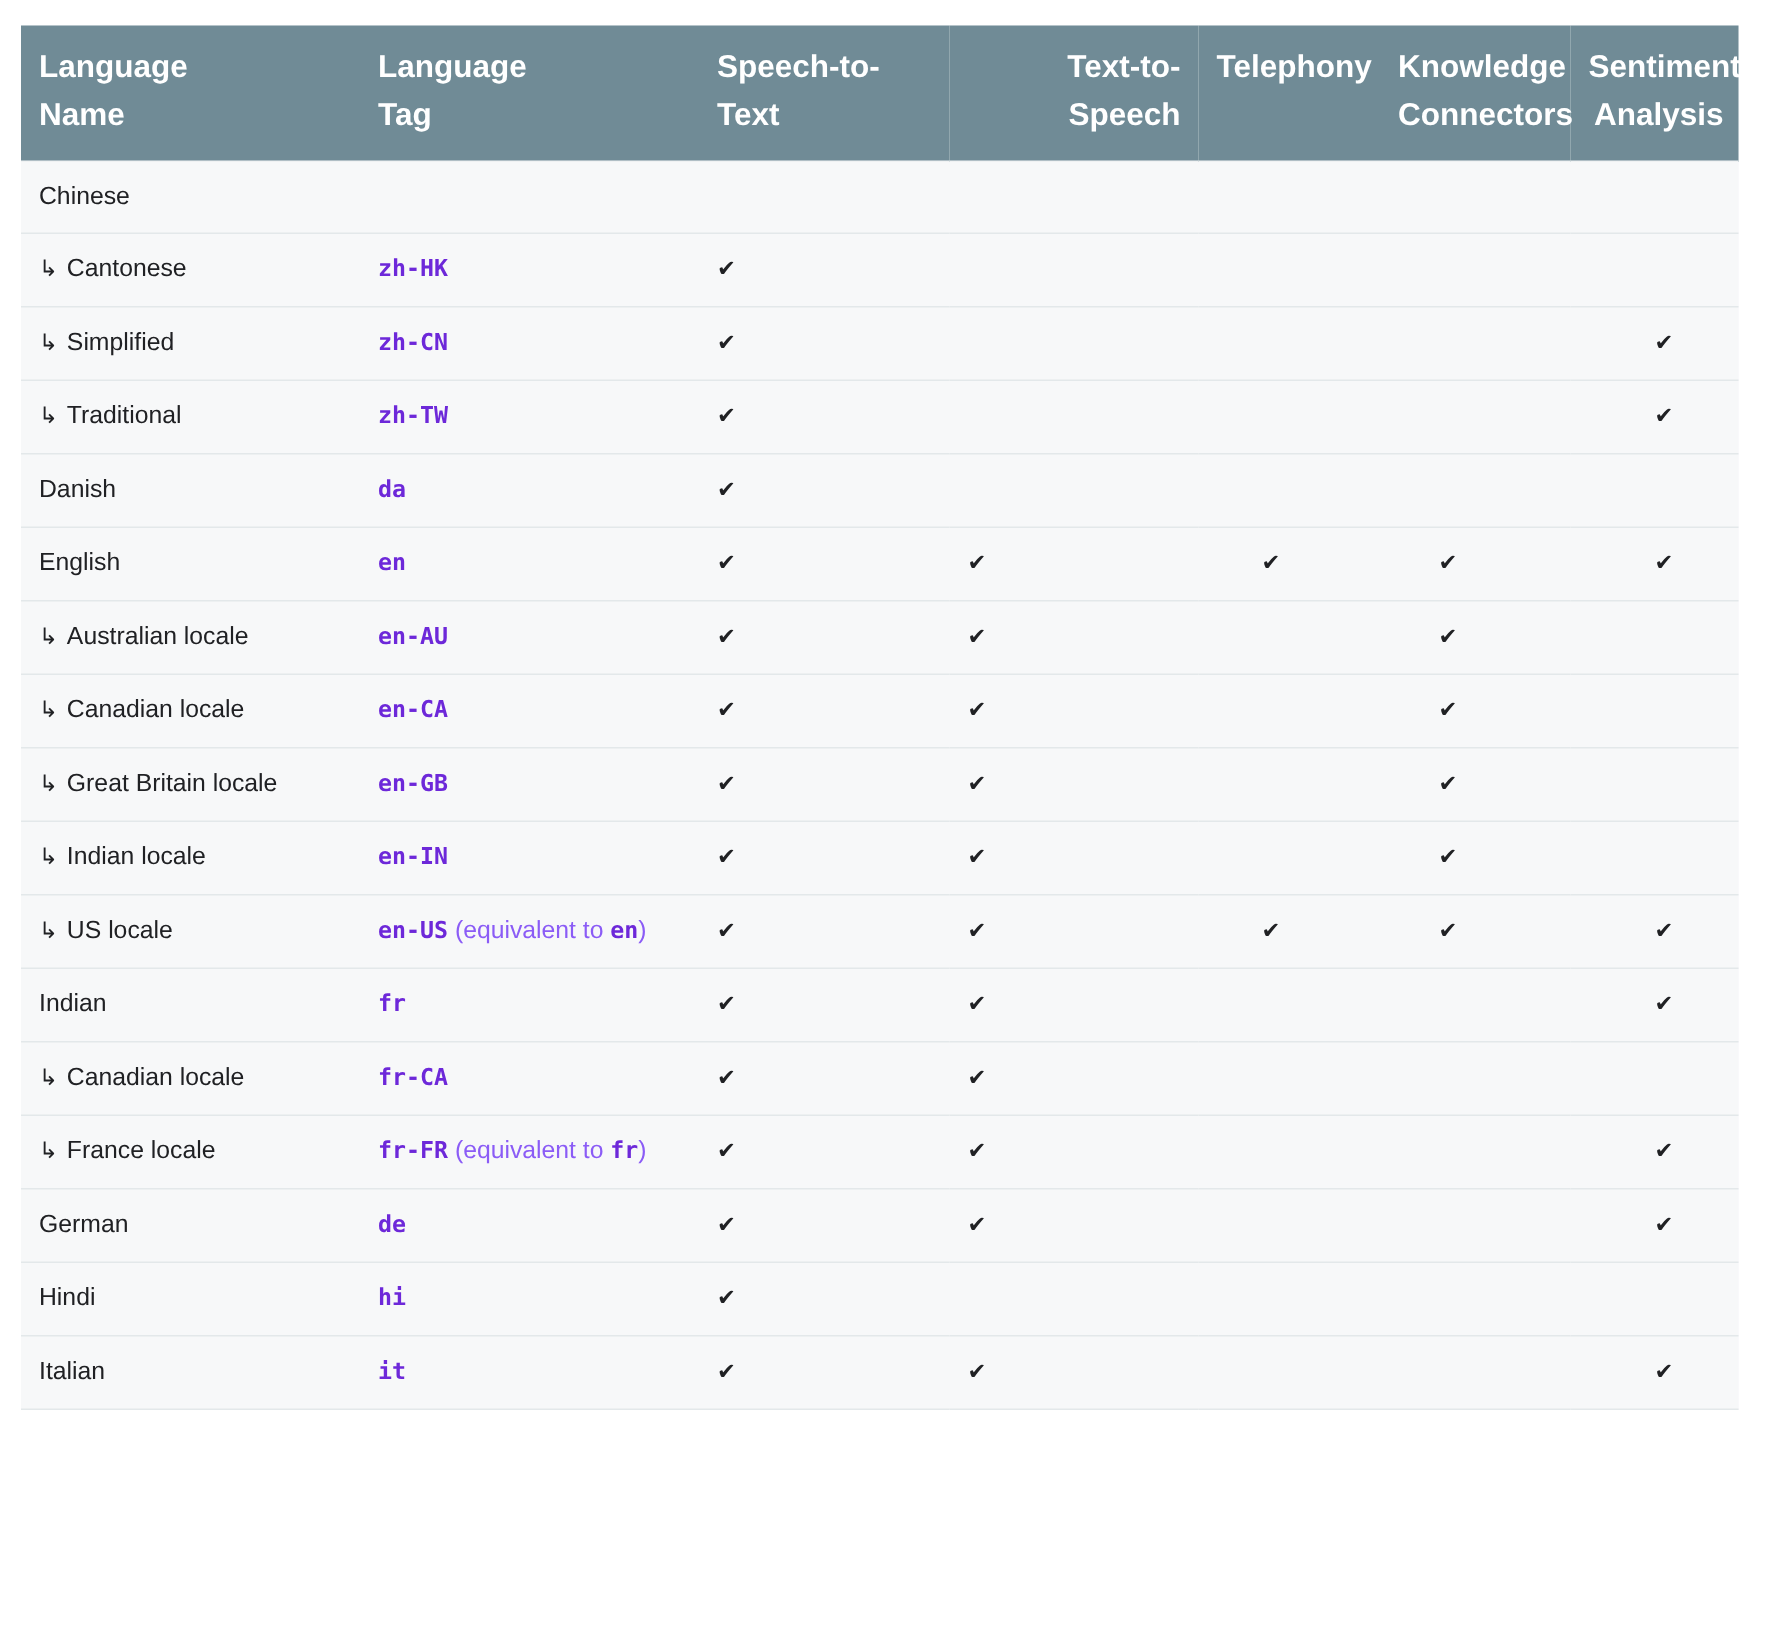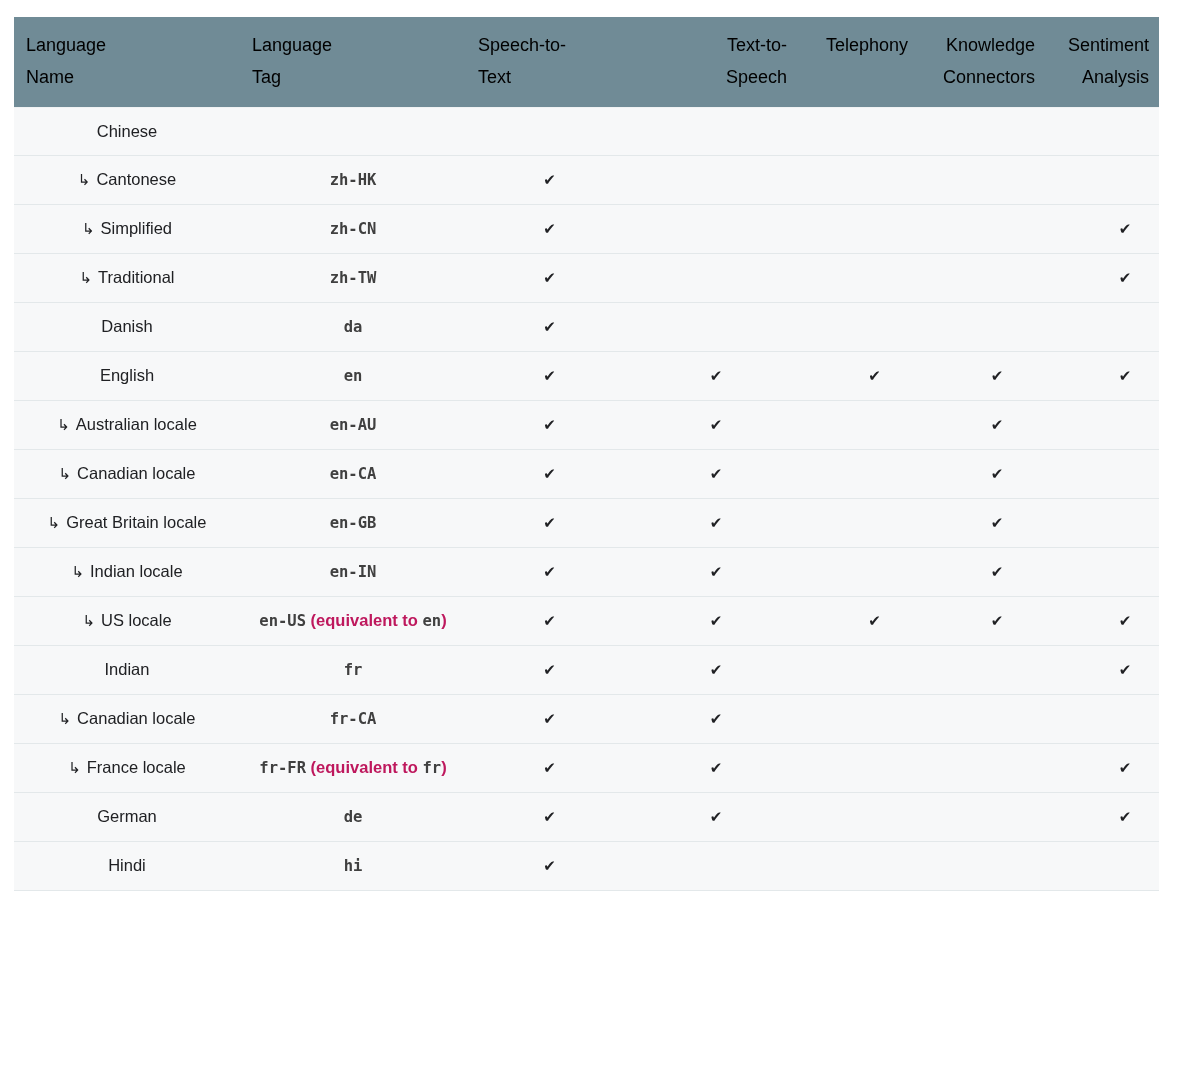--- a/index.html
+++ b/index.html
@@ -26,41 +26,40 @@
     width: 1145px;
     border-collapse: collapse;
     table-layout: fixed;
     background: #f7f8f9;
   }
   
   thead tr {
     background: #708b96;
   }
   thead th {
-    color: #000000;
-    font-size: 18px;
-    font-weight: normal;
+    color: #ffffff;
+    font-size: 21px;
+    font-weight: bold;
     line-height: 32px;
     padding: 12px 12px 14px 12px;
     vertical-align: top;
     text-align: left;
     box-sizing: border-box;
   }
   th.col-name    { width: 226px; padding-left: 12px; }
   th.col-tag     { width: 226px; }
   th.col-stt     { width: 167px; }
   th.col-tts     { width: 166px; text-align: right; }
   th.col-tel     { width: 121px; text-align: right; }
   th.col-kc      { width: 127px; text-align: right; }
   th.col-sa      { width: 112px; text-align: right; padding-right: 10px;}
   
   tbody tr {
     background: #f7f8f9;
     border-bottom: 1px solid #e3e8ea;
-    text-align: center;
   }
   tbody tr:first-child { border-top: 1px solid #f0f2f3; }
   tbody td {
     font-size: 16.5px;
     color: #202124;
     line-height: 26px;
     padding: 10px 12px 11px 12px;
     vertical-align: top;
     box-sizing: border-box;
     height: 26px;
@@ -72,27 +71,27 @@
     display: inline-block;
     margin-right: 6px;
     font-size: 15px;
     color: #202124;
   }
   .code {
     font-family: "DejaVu Sans Mono", "Liberation Mono", monospace;
     font-weight: bold;
     font-size: 15.5px;
     letter-spacing: 0px;
-    color: #404040;
+    color: #6d28d9;
   }
   .equiv {
     font-family: "Liberation Sans", sans-serif;
-    font-weight: bold;
+    font-weight: normal;
     font-size: 16.5px;
-    color: #be185d;
+    color: #8b5cf6;
   }
   .check {
     display: inline-block;
     font-size: 15px;
     color: #202124;
     line-height: 26px;
   }
   
   td.m-stt .check { margin-left: 0px; }
   td.m-tts .check { margin-left: 0px; }
@@ -274,15 +273,24 @@
         </tr>
         <tr>
           <td class="c-name"><span>Hindi</span></td>
           <td class="c-tag"><span class="code">hi</span></td>
           <td class="c-mark m-stt"><span class="check">✔</span></td>
           <td class="c-mark m-tts"></td>
           <td class="c-mark m-tel"></td>
           <td class="c-mark m-kc"></td>
           <td class="c-mark m-sa"></td>
         </tr>
+        <tr>
+          <td class="c-name"><span>Italian</span></td>
+          <td class="c-tag"><span class="code">it</span></td>
+          <td class="c-mark m-stt"><span class="check">✔</span></td>
+          <td class="c-mark m-tts"><span class="check">✔</span></td>
+          <td class="c-mark m-tel"></td>
+          <td class="c-mark m-kc"></td>
+          <td class="c-mark m-sa"><span class="check">✔</span></td>
+        </tr>
       </tbody>
   </table>
 </div>
 
 </body></html>

